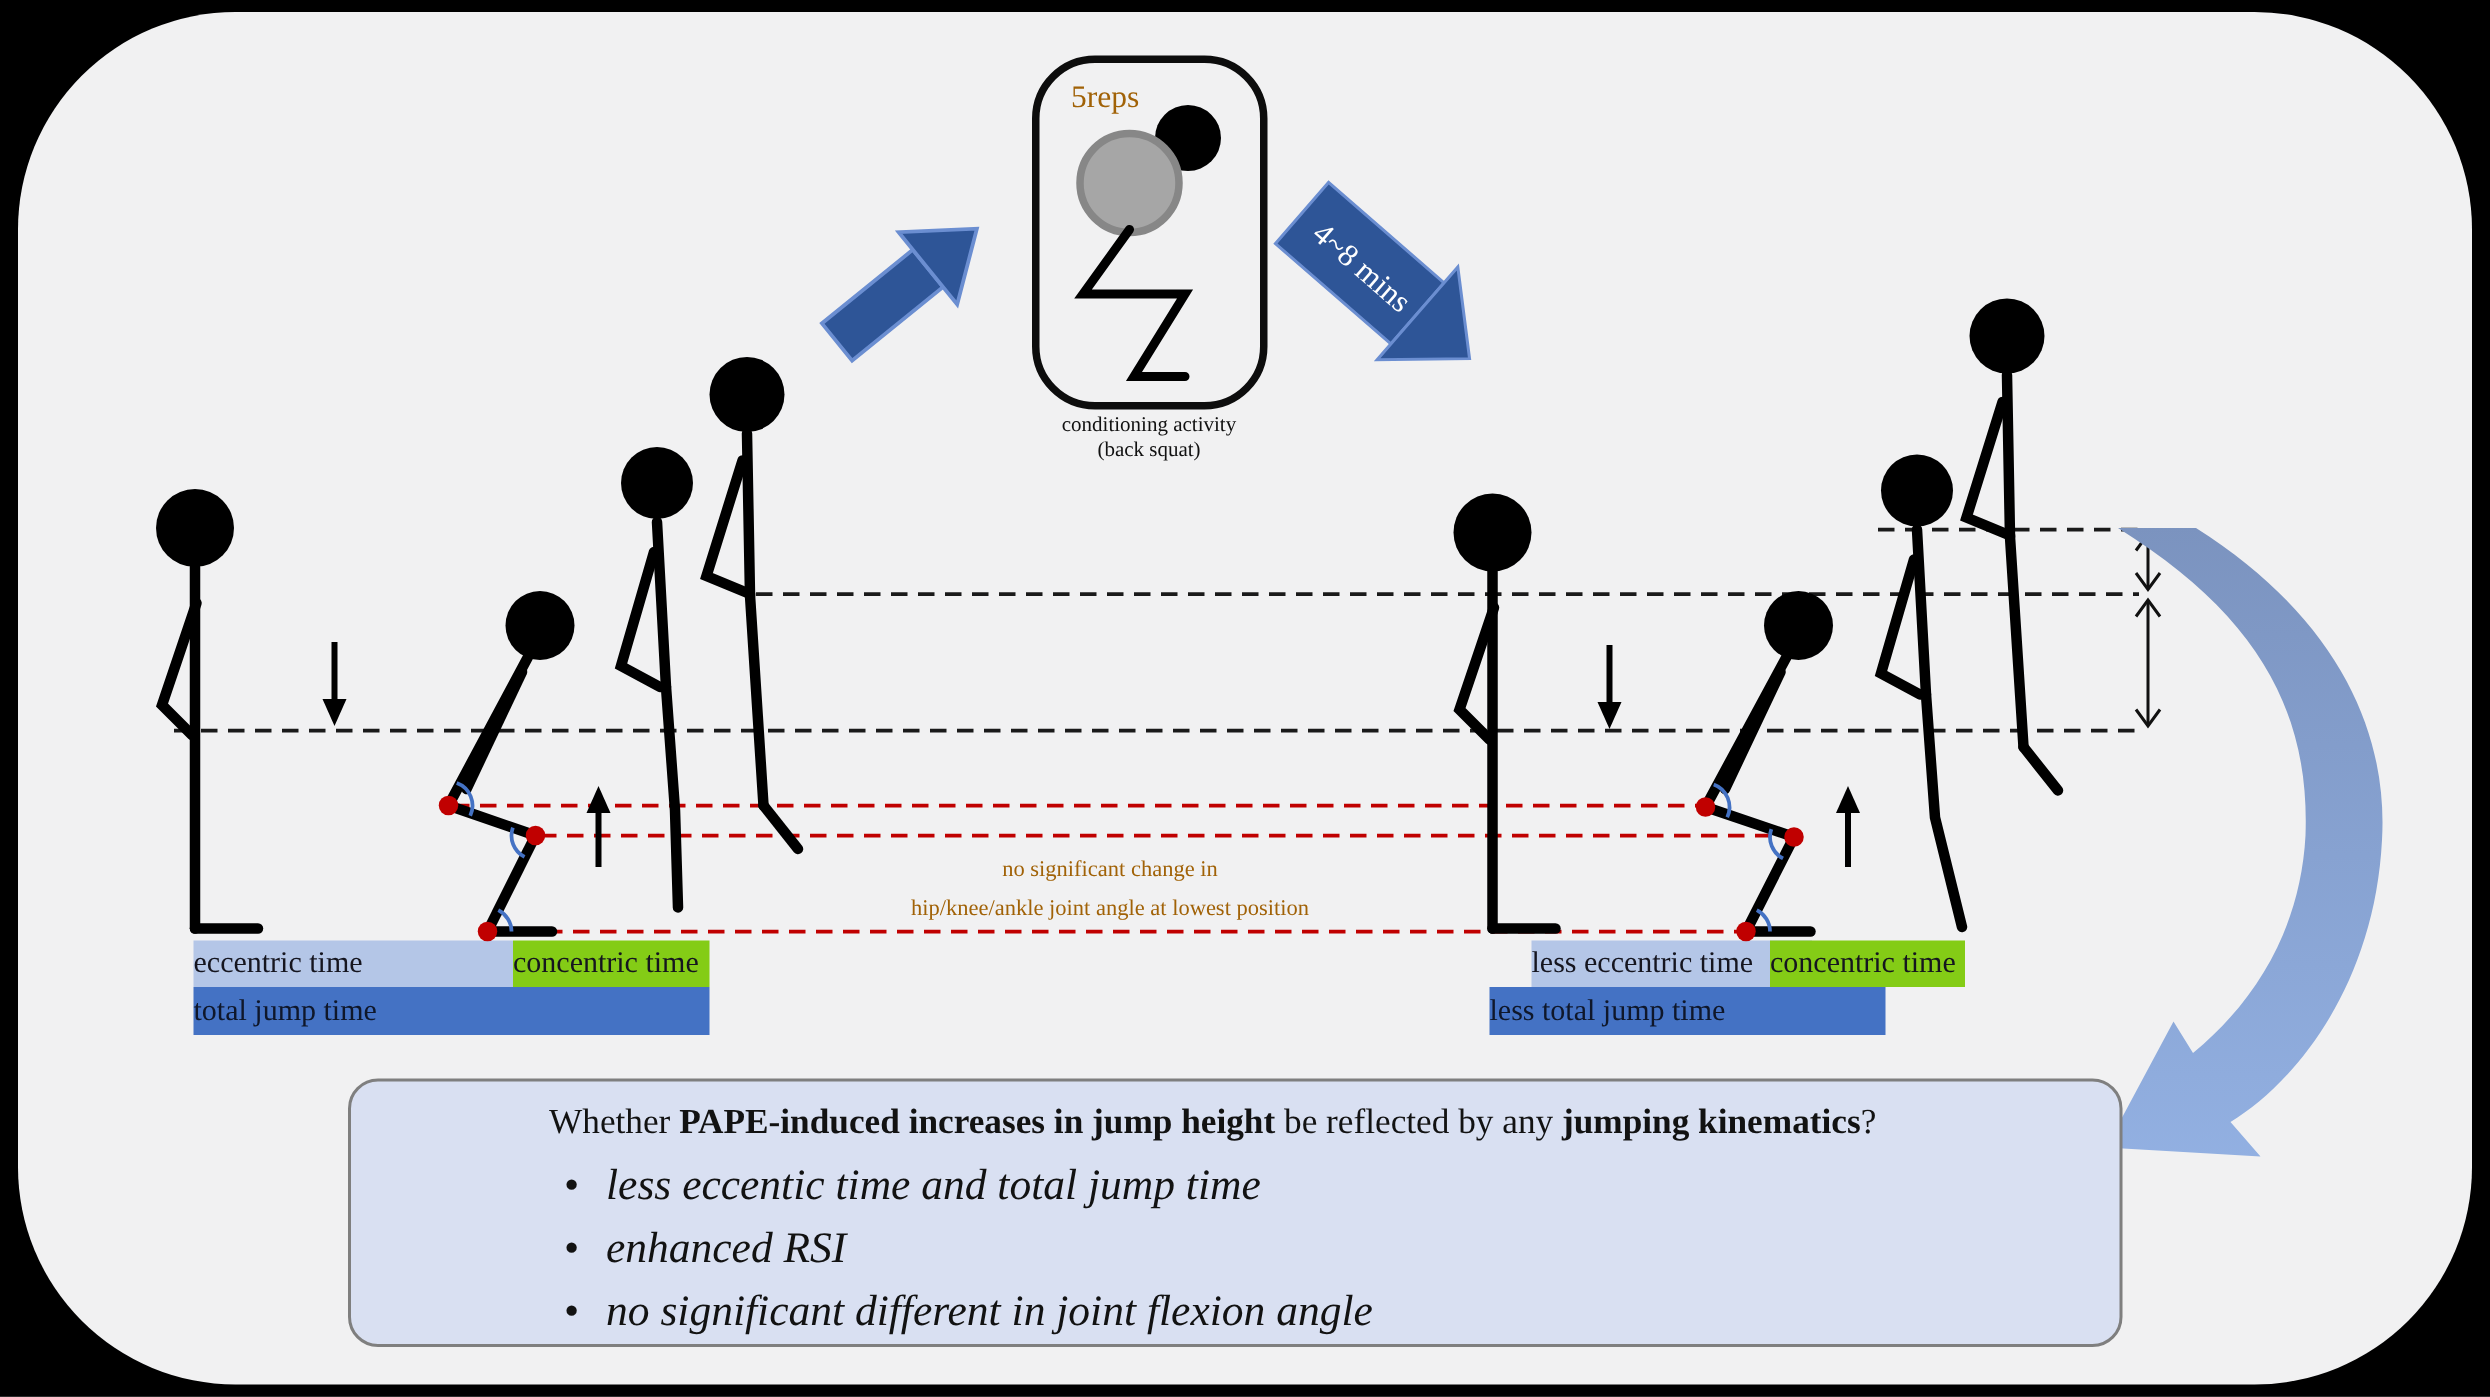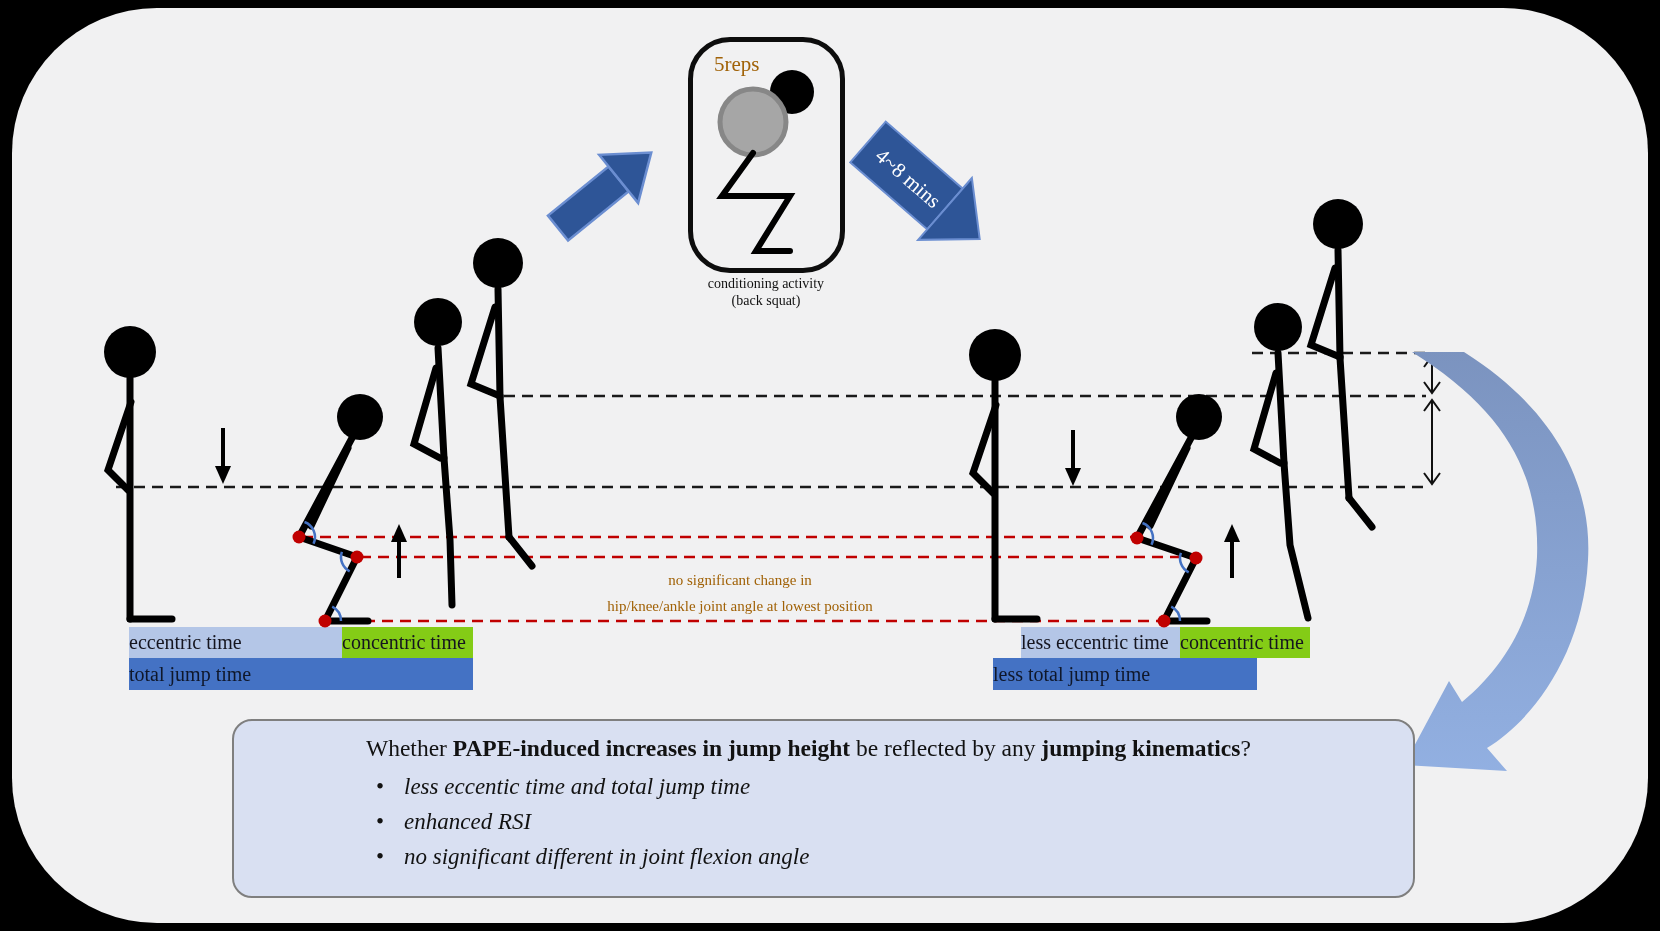--- a/index.html
+++ b/index.html
@@ -28,21 +28,21 @@
   .red-note{position:absolute;left:440px;top:567px;width:600px;text-align:center;
             color:#a16207;font-size:15px;line-height:26px;}
 
   
   .q-box{position:absolute;left:188px;top:719px;width:1183px;height:179px;
          background:#d9e0f2;border:2px solid #7f7f7f;border-radius:20px;
          box-sizing:border-box;padding:14px 24px 0 132px;color:#121212;margin-left:44px;}
   .q-line{font-size:23.5px;margin-bottom:12px;}
   .q-line b{font-weight:bold;}
   .q-bullets{list-style:none;margin:0;padding:0;}
-  .q-bullets li{font-size:23px;font-style:italic;margin:0 0 9px 10px;}
+  .q-bullets li{font-size:29px;font-style:italic;margin:0 0 9px 10px;}
   .q-bullets li::before{content:"\2022";font-style:normal;display:inline-block;
                         width:28px;color:#121212;}
 </style>
 </head>
 <body>
 
 <div class="stage">
 
   <div class="panel"></div>
 

